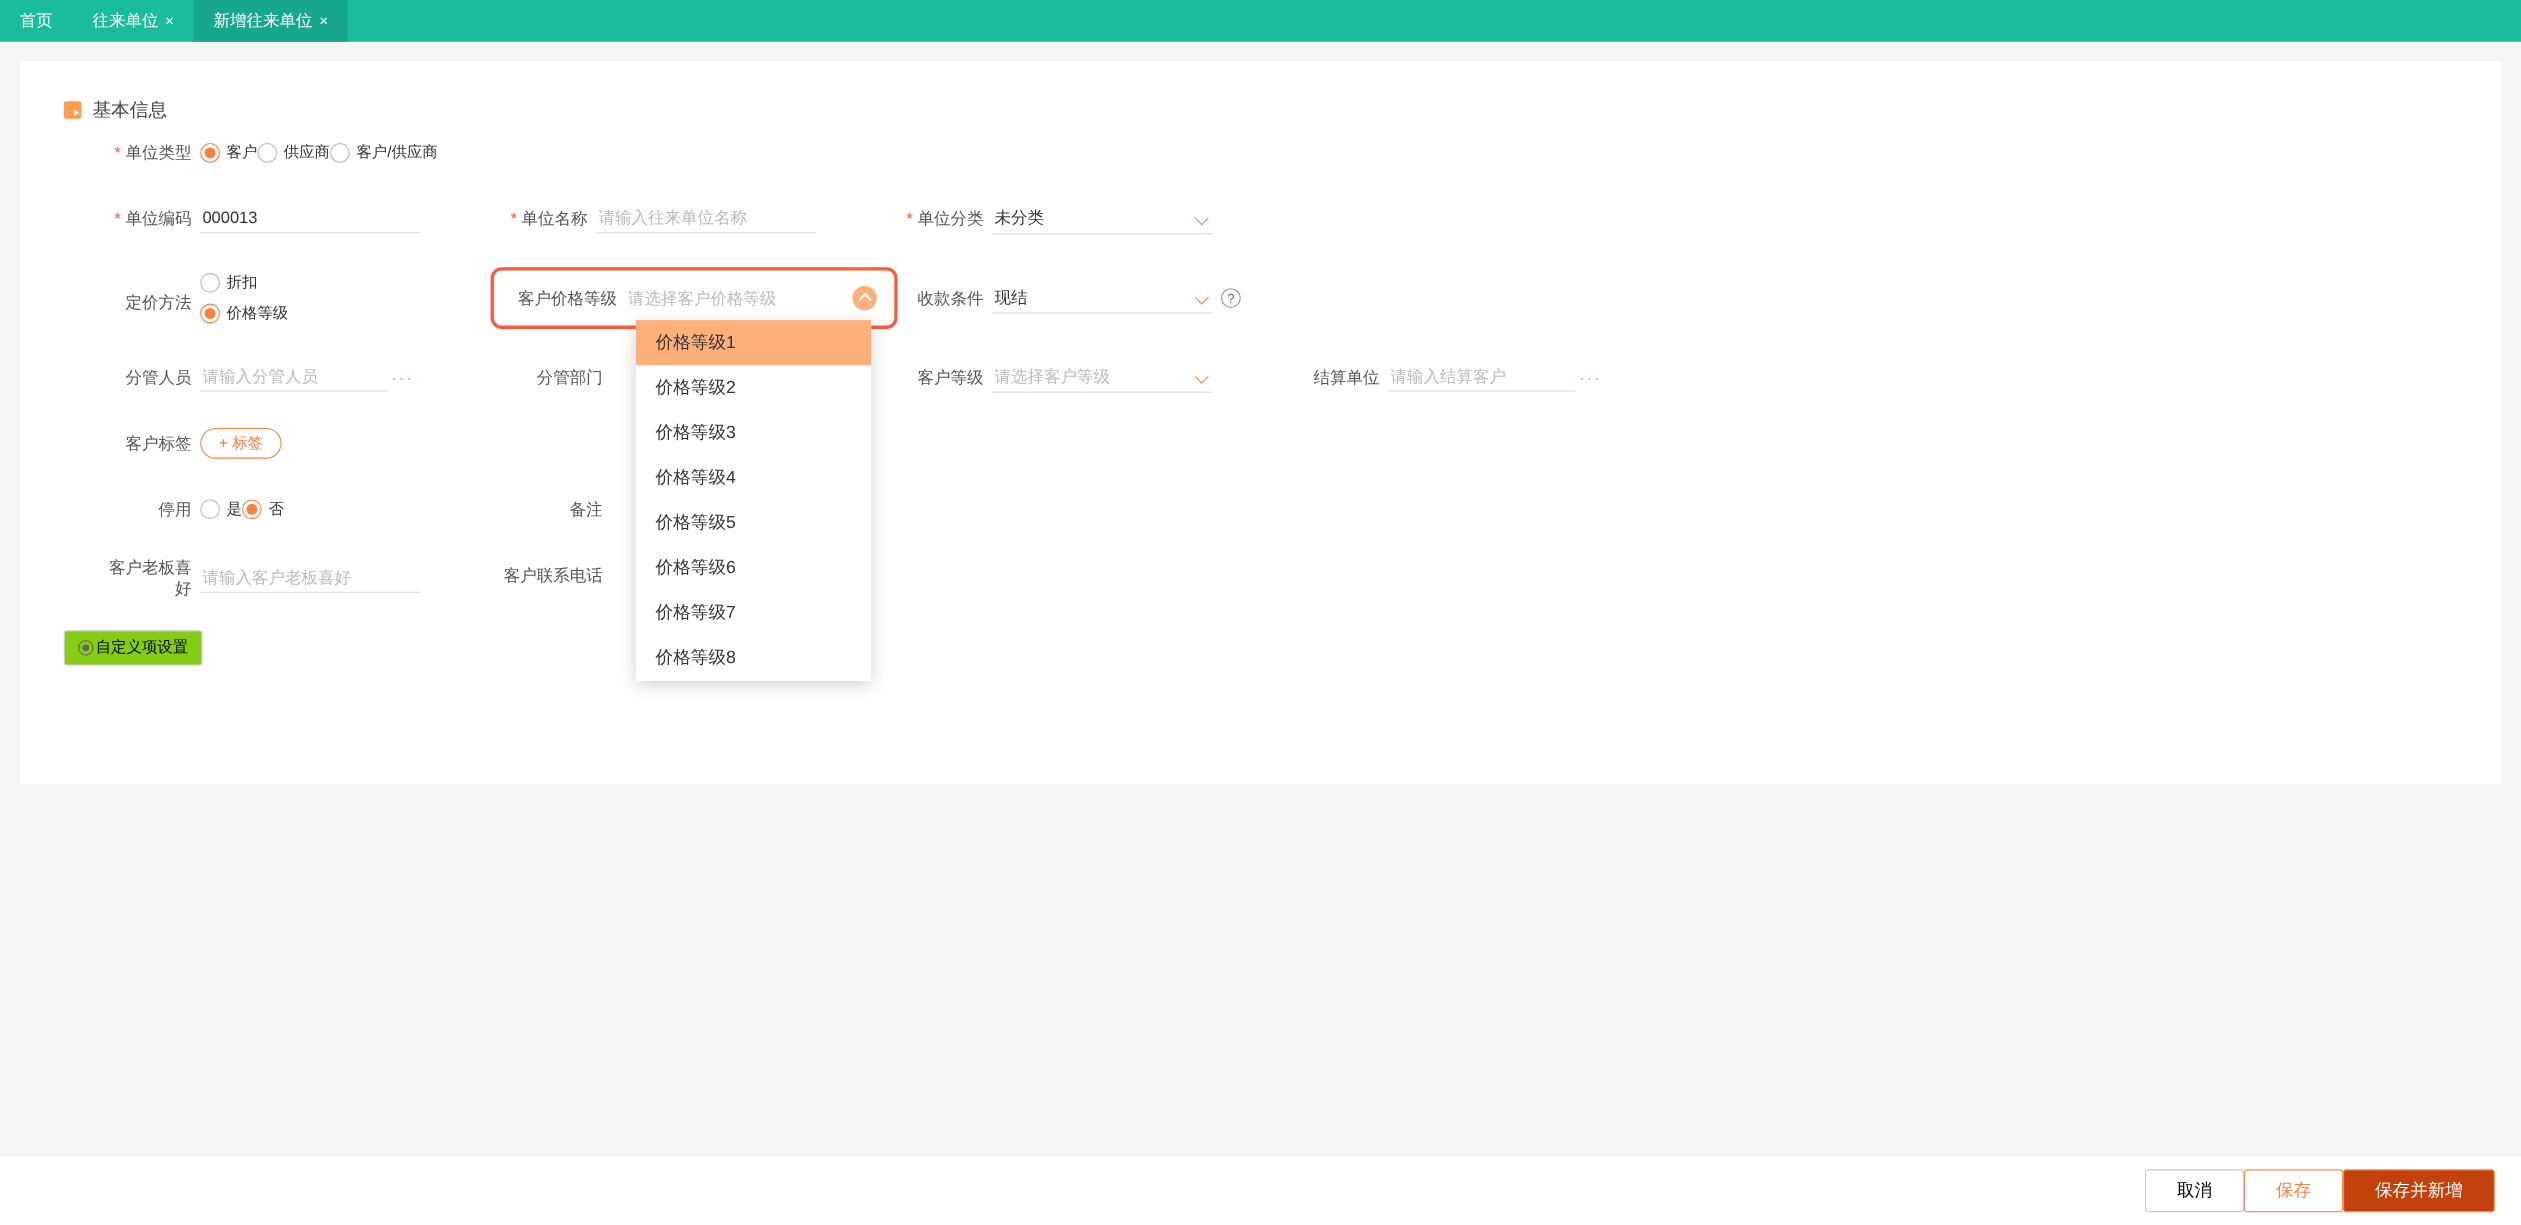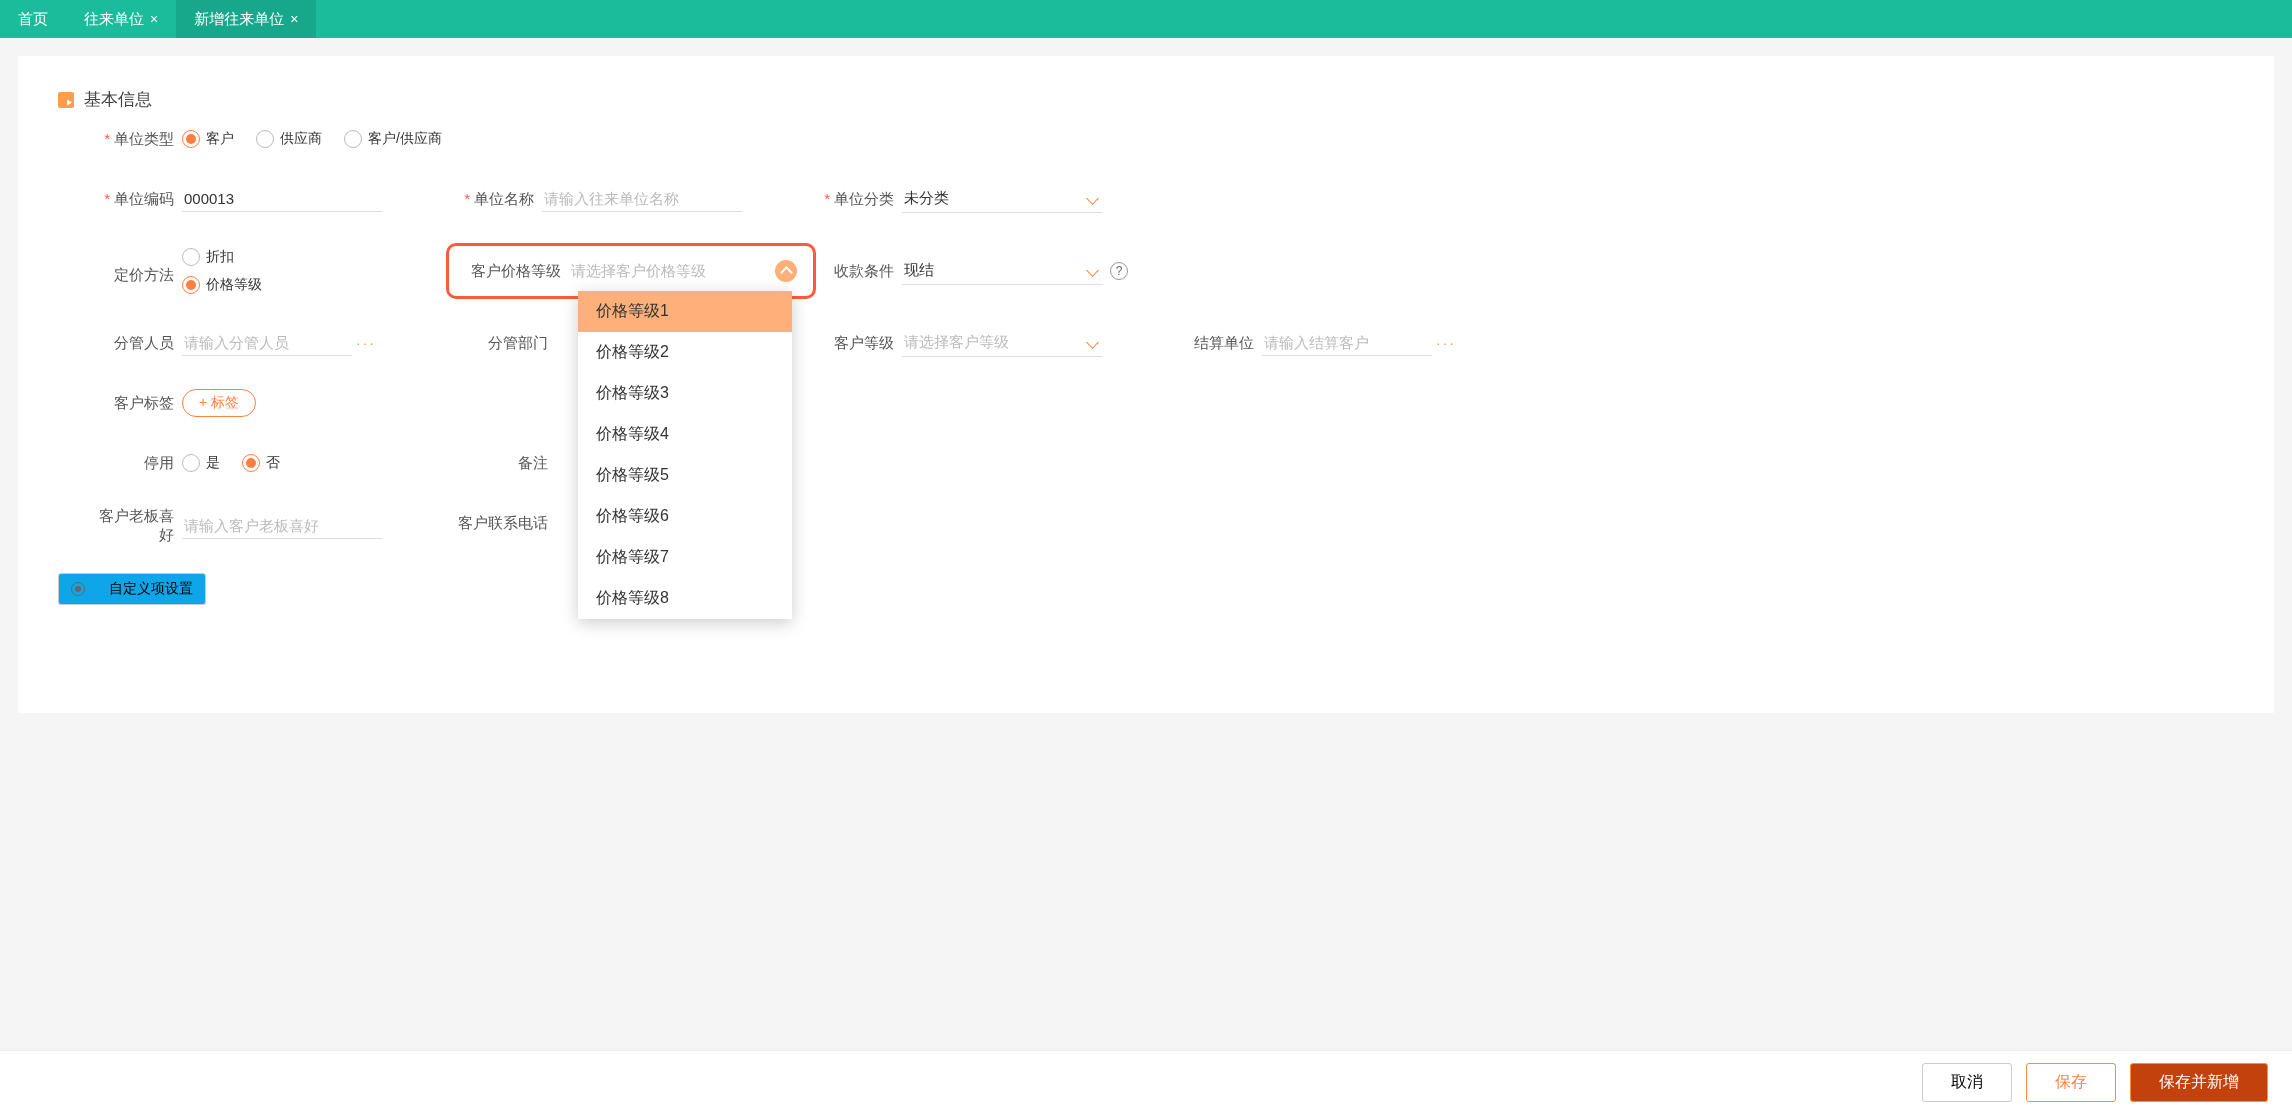--- a/index.html
+++ b/index.html
@@ -15,21 +15,21 @@
 .sect-title{font-size:17px;color:#444}
 .form{padding-left:28px}
 .row{display:flex;margin-bottom:28px;align-items:flex-start}
 .field{display:flex;align-items:center;min-height:32px}
 .label{width:96px;text-align:right;color:#555;font-size:15px;padding-right:8px;flex-shrink:0}
 .req{color:#ff5a3c;margin-right:4px}
 .col1{width:360px}
 .col2{width:360px}
 .col3{width:360px}
 .col4{width:360px}
-.radio-group{display:flex;gap:22px;align-items:center}
+.radio-group{display:flex;align-items:center}
 .radio{display:flex;align-items:center;cursor:pointer}
 .radio .dot{width:18px;height:18px;border:1px solid #bbb;border-radius:50%;margin-right:6px;position:relative}
 .radio.checked .dot{border-color:#ff7f3f}
 .radio.checked .dot:after{content:"";position:absolute;inset:3px;background:#ff7f3f;border-radius:50%}
 .input{border:none;border-bottom:1px solid #ddd;padding:4px 2px;font-size:15px;width:200px;outline:none;background:transparent}
 .input::placeholder{color:#bbb}
 .val{font-size:15px;color:#333;border-bottom:1px solid #ddd;width:200px;padding:4px 2px}
 .select{display:flex;align-items:center;width:200px;border-bottom:1px solid #ddd;padding:4px 2px;justify-content:space-between;cursor:pointer}
 .select .txt{font-size:15px;color:#333}
 .select .ph{color:#bbb}
@@ -41,24 +41,24 @@
 .help{width:18px;height:18px;border:1px solid #999;border-radius:50%;display:flex;align-items:center;justify-content:center;font-size:12px;color:#666;margin-left:8px}
 .tagbtn{border:1px solid #ff7f3f;color:#ff7f3f;background:#fff;padding:4px 16px;border-radius:16px;font-size:14px;cursor:pointer}
 .hl-box{border:3px solid #ff5a3c;border-radius:10px;padding:10px 6px 10px 10px;position:relative;display:flex;align-items:center;width:370px}
 .hl-box .label{width:110px}
 .dropdown{position:absolute;top:48px;left:132px;width:214px;background:#fff;box-shadow:0 4px 16px rgba(0,0,0,.2);z-index:10;max-height:350px;overflow-y:auto}
 .dropdown .opt{padding:10px 18px;font-size:16px;cursor:pointer}
 .dropdown .opt.sel{background:#ffb07a}
 .dropdown::-webkit-scrollbar{width:10px}
 .dropdown::-webkit-scrollbar-thumb{background:#bbb;border-radius:5px}
 .dropdown::-webkit-scrollbar-track{background:#eee}
-.custom-btn{border:1px solid #ccc;background:#0ea5e9;padding:6px 12px;font-size:14px;border-radius:3px;display:inline-flex;align-items:center;gap:24px;cursor:pointer}
+.custom-btn{border:1px solid #ccc;background:#84cc16;padding:6px 12px;font-size:14px;border-radius:3px;display:inline-flex;align-items:center;gap:2px;cursor:pointer}
 .gear{width:14px;height:14px;border-radius:50%;border:1.5px solid #666;position:relative}
 .gear:before{content:"";position:absolute;inset:3px;border-radius:50%;background:#666}
-.footer{position:fixed;bottom:0;left:0;right:0;background:#fff;border-top:1px solid #eee;display:flex;justify-content:flex-end;gap:14px;padding:12px 24px}
+.footer{position:fixed;bottom:0;left:0;right:0;background:#fff;border-top:1px solid #eee;display:flex;justify-content:flex-end;gap:0;padding:12px 24px}
 .btn{padding:8px 28px;font-size:16px;border-radius:3px;cursor:pointer;border:1px solid #ccc;background:#fff}
 .btn.primary{border-color:#ff8c42;color:#ff7f3f}
 .btn.solid{background:#c2410c;color:#fff;border-color:#ff8c42}
 .radio-stack{display:flex;flex-direction:column;gap:10px}
 </style>
 </head>
 <body>
 
 <div class="tabs">
   <div class="tab">

